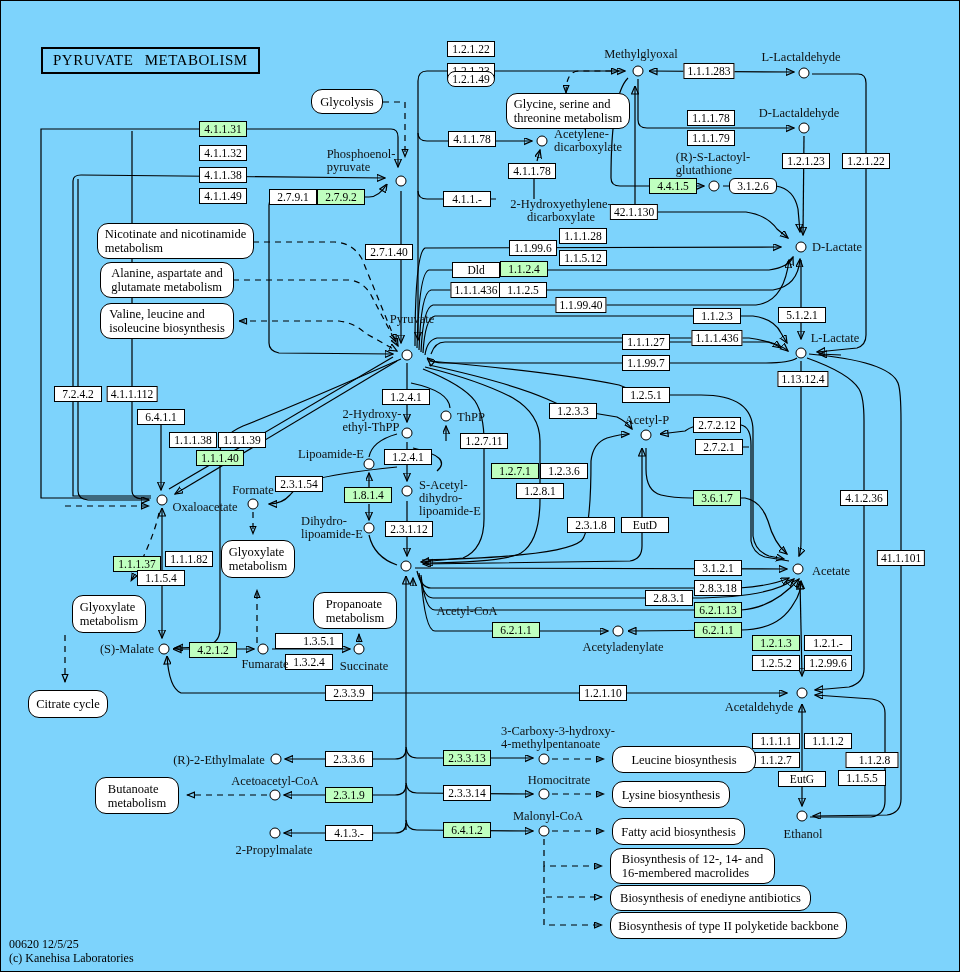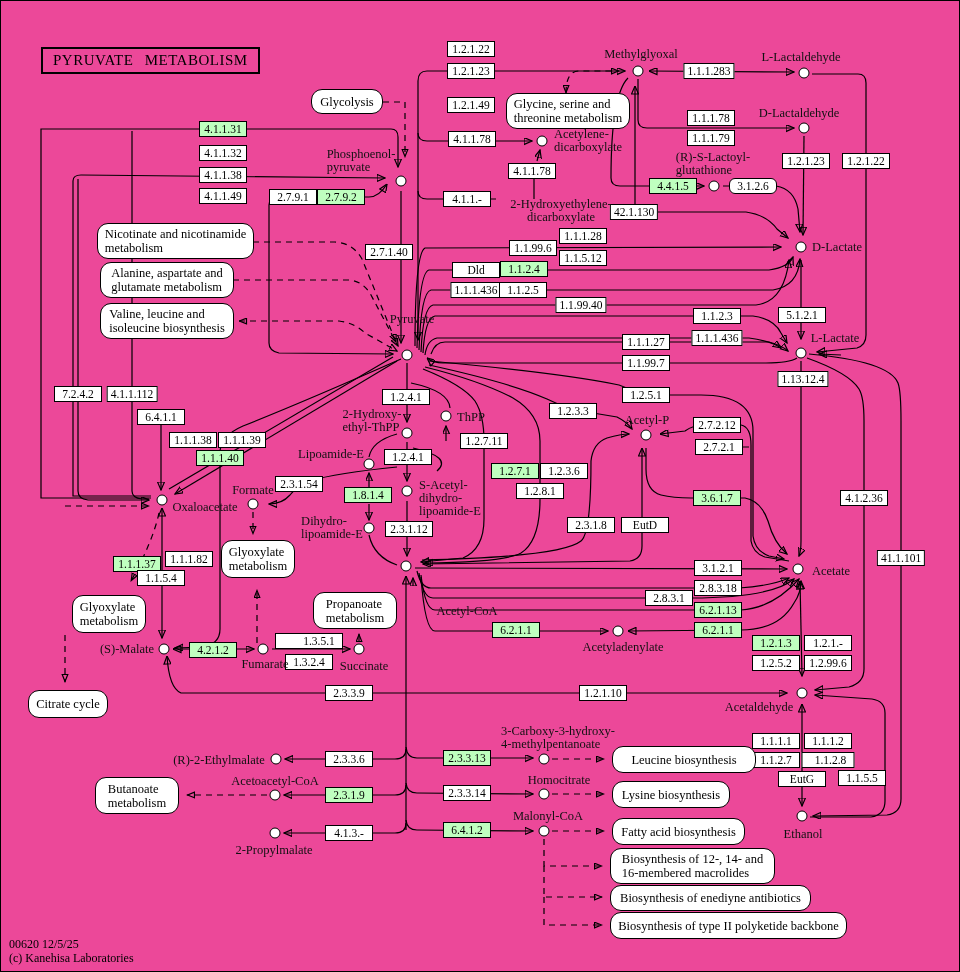--- a/index.html
+++ b/index.html
@@ -1,16 +1,16 @@
 <!DOCTYPE html>
 <html><head>
 <meta charset="utf-8">
 <style>
   html,body{margin:0;padding:0;background:#fff;}
-  #canvas{position:relative;width:960px;height:972px;background:#ec4899;
+  #canvas{position:relative;width:960px;height:972px;background:#7dd3fc;
           border:1px solid #000;box-sizing:border-box;overflow:hidden;
           font-family:"Liberation Serif","DejaVu Serif",serif;}
   #wires{position:absolute;left:0;top:0;pointer-events:none;}
   #wires path{fill:none;stroke:#000;stroke-width:1.2;}
   #wires path.dashed{stroke-dasharray:6 5;}
   .enz{position:absolute;transform:translate(-50%,-50%);background:#fff;
        border:1.3px solid #000;font-size:11.5px;line-height:13px;
        padding:0.5px 3px;min-width:40px;text-align:center;white-space:nowrap;
        cursor:pointer;}
   .node{position:absolute;width:9px;height:9px;border:1.4px solid #000;
@@ -150,21 +150,21 @@
 (c) Kanehisa Laboratories</div>
   <div id="dyn">
       <div class="enz" style="left: 222px; top: 128px; background: rgb(191, 255, 191);">4.1.1.31</div>
       <div class="enz" style="left: 222px; top: 152px;">4.1.1.32</div>
       <div class="enz" style="left: 222px; top: 174px;">4.1.1.38</div>
       <div class="enz" style="left: 222px; top: 195px;">4.1.1.49</div>
       <div class="enz" style="left: 292px; top: 196px;">2.7.9.1</div>
       <div class="enz" style="left: 340px; top: 196px; background: rgb(191, 255, 191);">2.7.9.2</div>
       <div class="enz" style="left: 470px; top: 48px;">1.2.1.22</div>
       <div class="enz" style="left: 470px; top: 70px;">1.2.1.23</div>
-      <div class="enz" style="left: 470px; top: 104px;">1.2.1.49</div>
+      <div class="enz" style="left: 470px; top: 78px; border-radius: 8px;">1.2.1.49</div>
       <div class="enz" style="left: 471px; top: 138px;">4.1.1.78</div>
       <div class="enz" style="left: 531px; top: 170px;">4.1.1.78</div>
       <div class="enz" style="left: 466px; top: 198px;">4.1.1.-</div>
       <div class="enz" style="left: 708px; top: 70px;">1.1.1.283</div>
       <div class="enz" style="left: 710px; top: 117px;">1.1.1.78</div>
       <div class="enz" style="left: 710px; top: 137px;">1.1.1.79</div>
       <div class="enz" style="left: 805px; top: 160px;">1.2.1.23</div>
       <div class="enz" style="left: 865px; top: 160px;">1.2.1.22</div>
       <div class="enz" style="left: 672px; top: 185px; background: rgb(191, 255, 191);">4.4.1.5</div>
       <div class="enz" style="left: 752px; top: 185px; border-radius: 6px;">3.1.2.6</div>
@@ -222,21 +222,21 @@
       <div class="enz" style="left: 775px; top: 662px;">1.2.5.2</div>
       <div class="enz" style="left: 827px; top: 662px;">1.2.99.6</div>
       <div class="enz" style="left: 212px; top: 649px; background: rgb(191, 255, 191);">4.2.1.2</div>
       <div class="enz" style="left: 308px; top: 640px; padding-left: 23px;">1.3.5.1</div>
       <div class="enz" style="left: 308px; top: 661px;">1.3.2.4</div>
       <div class="enz" style="left: 348px; top: 692px;">2.3.3.9</div>
       <div class="enz" style="left: 602px; top: 692px;">1.2.1.10</div>
       <div class="enz" style="left: 775px; top: 740px;">1.1.1.1</div>
       <div class="enz" style="left: 827px; top: 740px;">1.1.1.2</div>
       <div class="enz" style="left: 775px; top: 759px;">1.1.2.7</div>
-      <div class="enz" style="left: 827px; top: 759px; padding-left: 8px;">1.1.2.8</div>
+      <div class="enz" style="left: 871px; top: 759px; padding-left: 8px;">1.1.2.8</div>
       <div class="enz" style="left: 801px; top: 778px;">EutG</div>
       <div class="enz" style="left: 861px; top: 777px;">1.1.5.5</div>
       <div class="enz" style="left: 348px; top: 758px;">2.3.3.6</div>
       <div class="enz" style="left: 348px; top: 794px; background: rgb(191, 255, 191);">2.3.1.9</div>
       <div class="enz" style="left: 348px; top: 832px;">4.1.3.-</div>
       <div class="enz" style="left: 466px; top: 757px; background: rgb(191, 255, 191);">2.3.3.13</div>
       <div class="enz" style="left: 466px; top: 792px;">2.3.3.14</div>
       <div class="enz" style="left: 466px; top: 829px; background: rgb(191, 255, 191);">6.4.1.2</div>
       <div class="node" style="left: 400px; top: 180px;"></div>
       <div class="clabel" style="left: 360px; top: 160px; text-align: left;">Phosphoenol-

